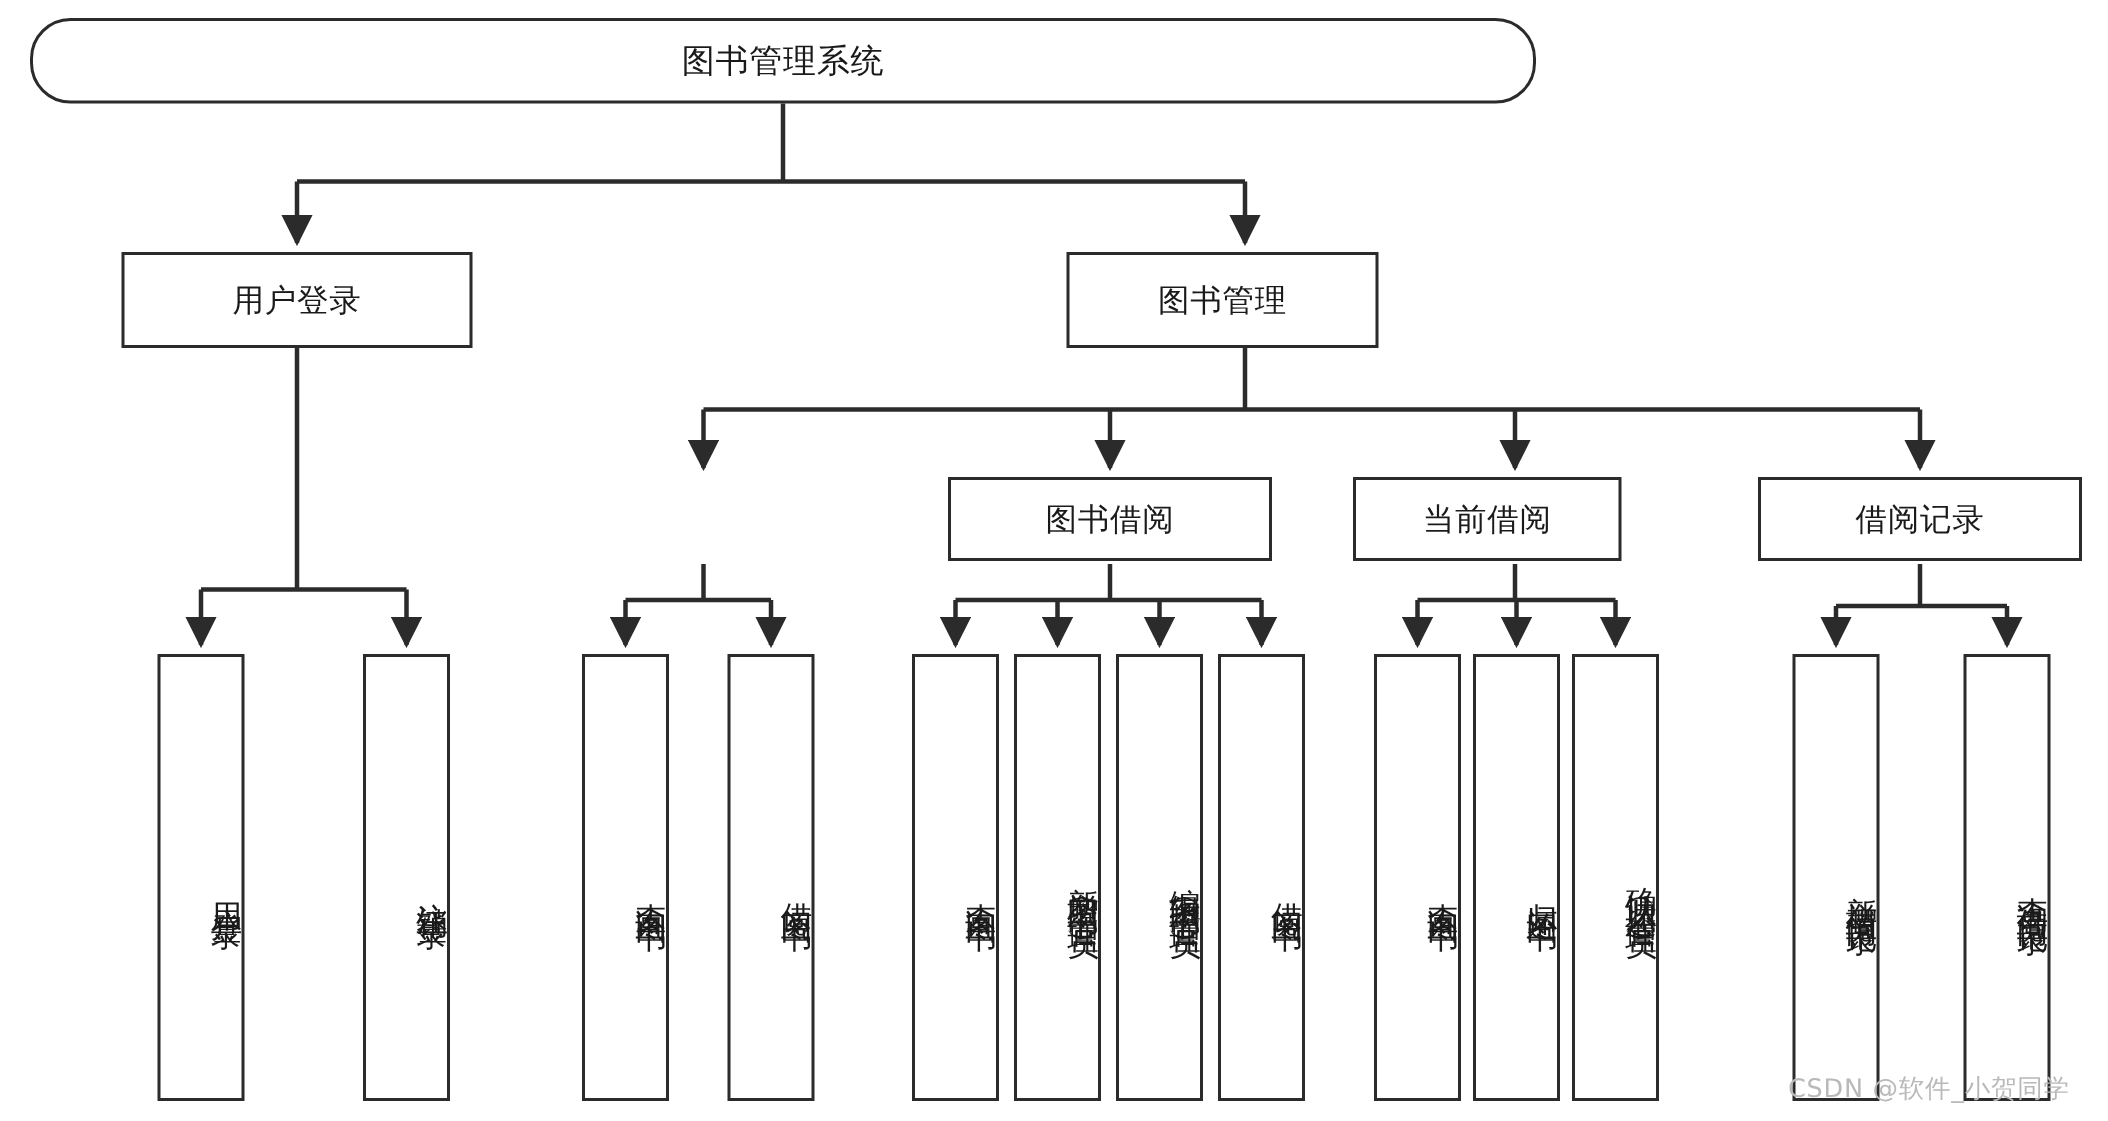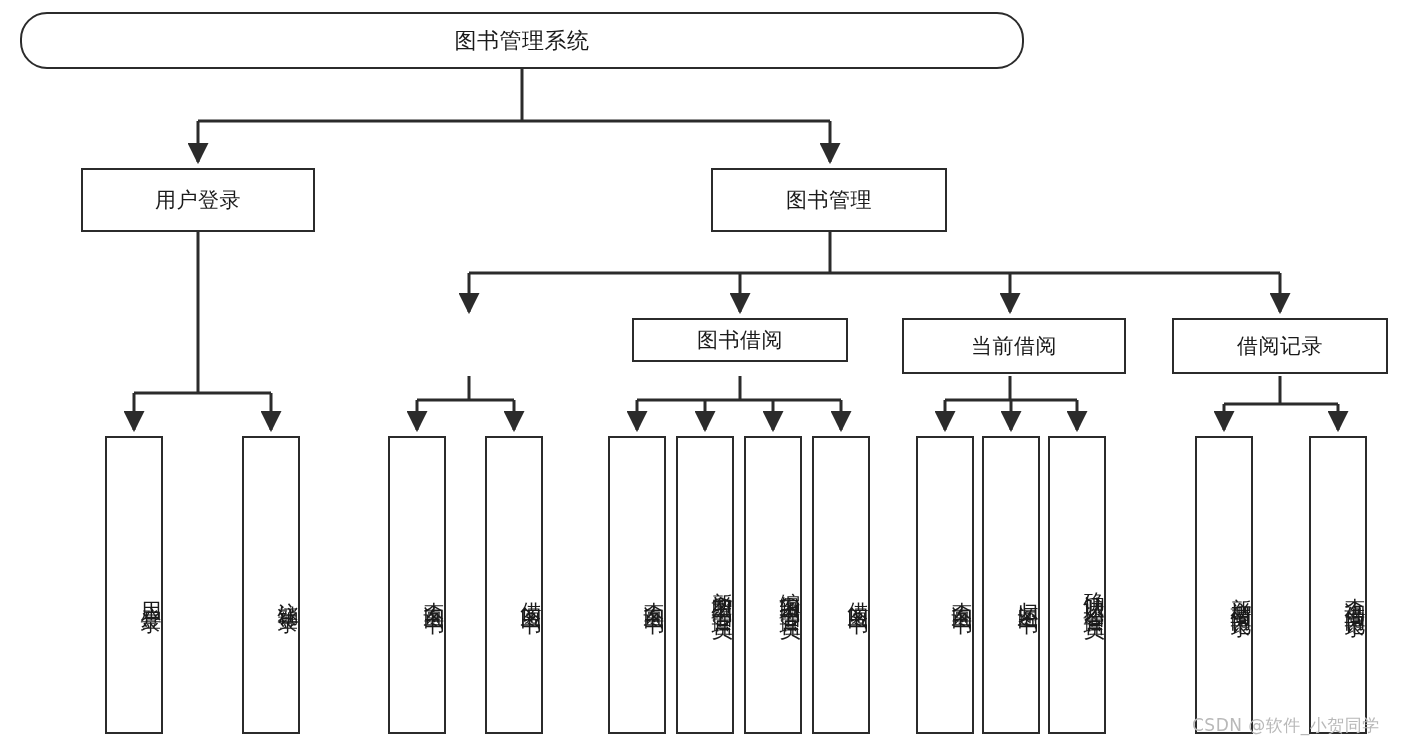--- a/index.html
+++ b/index.html
@@ -112,26 +112,26 @@
       <path d="M 1224 404 L 1338 404"></path>
       <path d="M 1224 404 L 1224 430" marker-end="url(#arrow)"></path>
       <path d="M 1338 404 L 1338 430" marker-end="url(#arrow)"></path>
     </g>
   </svg>
 
   <div class="node node-h node-root" style="left:20px; top:12px; width:1004px; height:57px;border-radius:27px;">图书管理系统</div>
 
   <div class="node node-h" style="left:81px; top:168px; width:234px; height:64px;">用户登录</div>
 
-  <div class="node node-h" style="left:711px; top:168px; width:236px; height:64px;">图书管理</div>
+  <div class="node node-h" style="left:711px; top:168px; width:208px; height:64px;">图书管理</div>
 
 
-  <div class="node node-h" style="left:632px; top:318px; width:216px; height:44px;">图书借阅</div>
+  <div class="node node-h" style="left:632px; top:318px; width:216px; height:56px;">图书借阅</div>
 
-  <div class="node node-h" style="left:902px; top:318px; width:224px; height:56px;">当前借阅</div>
+  <div class="node node-h" style="left:902px; top:318px; width:179px; height:56px;">当前借阅</div>
 
   <div class="node node-h" style="left:1172px; top:318px; width:216px; height:56px;">借阅记录</div>
 
   <div class="node leaf" style="left:105px; top:436px; width:58px; height:298px;">用户登录</div>
 
   <div class="node leaf" style="left:242px; top:436px; width:58px; height:298px;">注销登录</div>
 
   <div class="node leaf" style="left:388px; top:436px; width:58px; height:298px;">查询图书</div>
 
   <div class="node leaf" style="left:485px; top:436px; width:58px; height:298px;">借阅图书</div>

